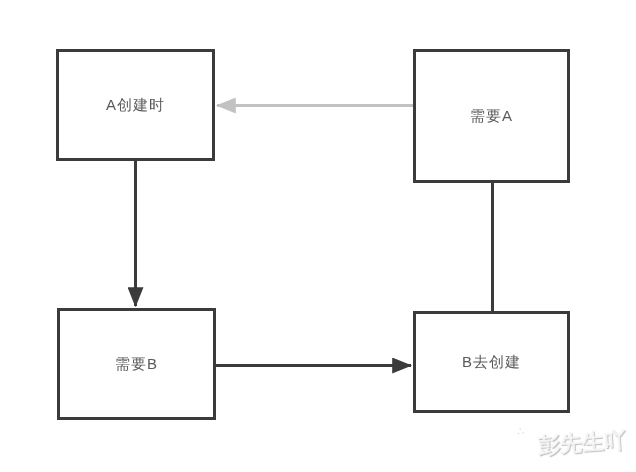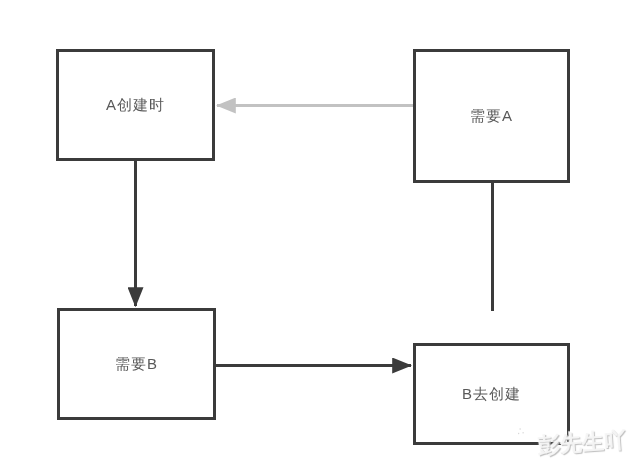--- a/index.html
+++ b/index.html
@@ -24,21 +24,21 @@
     border:3px solid var(--node-border);
     background:#ffffff;
     display:flex;align-items:center;justify-content:center;
     font-size:15px;
     color:var(--node-text);
     letter-spacing:1px;
   }
   .node-a-create{left:56px;top:49px;width:159px;height:112px;}
   .node-need-a  {left:413px;top:49px;width:157px;height:134px;}
   .node-need-b  {left:57px;top:308px;width:159px;height:112px;}
-  .node-b-create{left:413px;top:311px;width:157px;height:102px;margin-top:32px;}
+  .node-b-create{left:413px;top:311px;width:157px;height:102px;}
   .connector-layer{position:absolute;left:0;top:0;width:636px;height:472px;pointer-events:none;}
   .watermark{
     position:absolute;
     right:6px;bottom:8px;
     font-size:19px;
     color:var(--watermark-text);
     white-space:nowrap;
   }
   .watermark-overlay{
     position:absolute;

